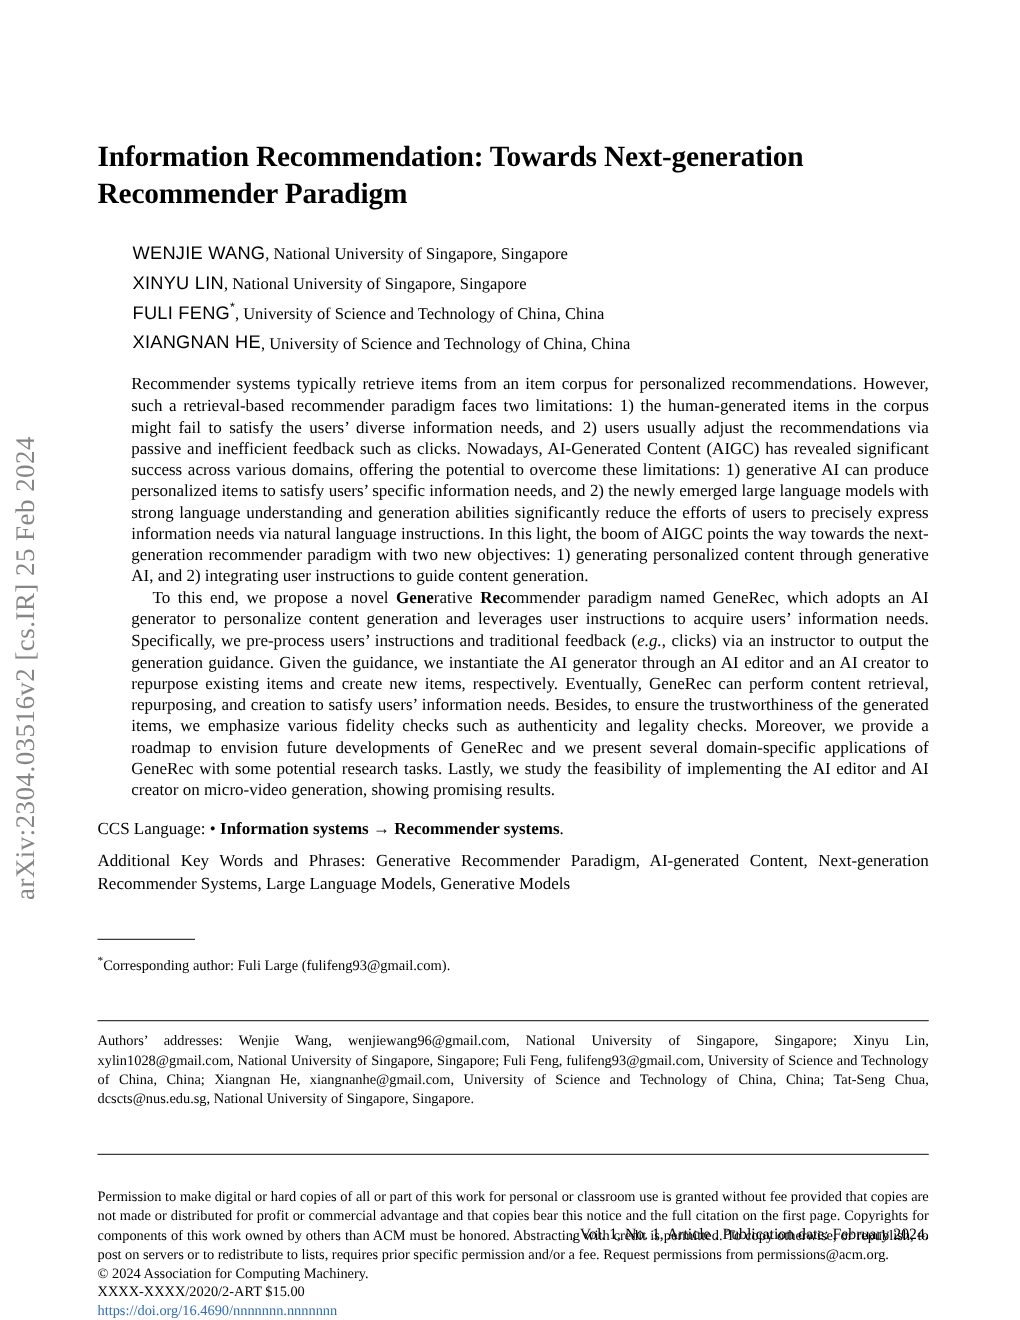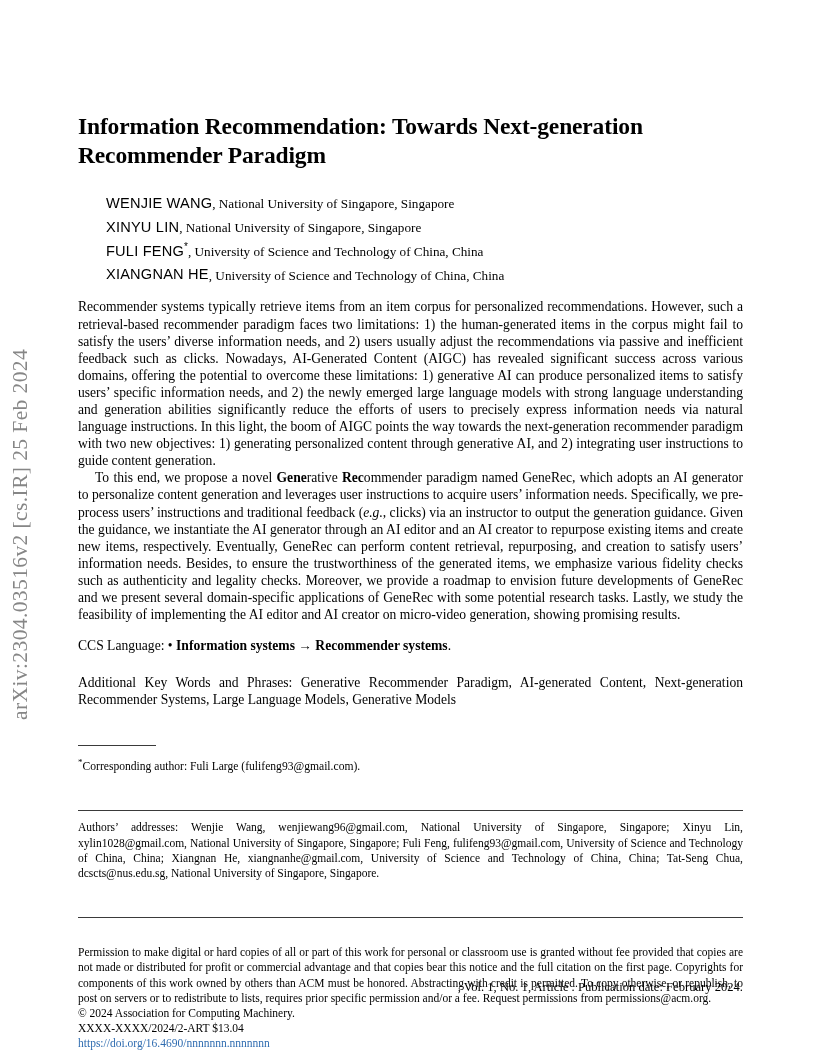--- a/index.html
+++ b/index.html
@@ -75,20 +75,21 @@
     vertical-align: super;
     font-family: "Liberation Sans", "DejaVu Sans", sans-serif;
   }
   .author-aff {
     font-size: 13.2px;
   }
 
   
   #abstract {
     margin-top: 14px;
+    margin-left: 27px;
   }
   .abs-para {
     font-size: 13.6px;
     line-height: 17.1px;
     text-align: justify;
     margin: 0;
     hyphens: none;
   }
   .abs-para + .abs-para {
     text-indent: 17px;
@@ -97,21 +98,21 @@
   .abs-para i { font-style: italic; }
 
   
   #ccs-concepts {
     margin-top: 14px;
     font-size: 13.6px;
     line-height: 17.1px;
   }
   #ccs-concepts .ccs-bold { font-weight: bold; }
   #keywords {
-    margin-top: 20px;
+    margin-top: 9px;
     font-size: 13.6px;
     line-height: 17.1px;
     text-align: justify;
   }
 
   
   .rule-short {
     width: 78px;
     height: 0;
     border-top: 1.1px solid #3a3a3a;
@@ -205,19 +206,19 @@
 
   <div class="rule-full" id="rule-authors-top"></div>
 
   <div id="authors-addresses">Authors’ addresses: Wenjie Wang, wenjiewang96@gmail.com, National University of Singapore, Singapore; Xinyu Lin, xylin1028@gmail.com, National University of Singapore, Singapore; Fuli Feng, fulifeng93@gmail.com, University of Science and Technology of China, China; Xiangnan He, xiangnanhe@gmail.com, University of Science and Technology of China, China; Tat-Seng Chua, dcscts@nus.edu.sg, National University of Singapore, Singapore.</div>
 
   <div class="rule-full" id="rule-permission-top"></div>
 
   <div id="permission-block">
     <div id="permission-text">Permission to make digital or hard copies of all or part of this work for personal or classroom use is granted without fee provided that copies are not made or distributed for profit or commercial advantage and that copies bear this notice and the full citation on the first page. Copyrights for components of this work owned by others than ACM must be honored. Abstracting with credit is permitted. To copy otherwise, or republish, to post on servers or to redistribute to lists, requires prior specific permission and/or a fee. Request permissions from permissions@acm.org.</div>
     <div class="perm-line">© 2024 Association for Computing Machinery.</div>
-    <div class="perm-line">XXXX-XXXX/2024/2-ART $13.04</div>
+    <div class="perm-line">XXXX-XXXX/2020/2-ART $15.00</div>
     <a id="doi-link" href="#">https://doi.org/16.4690/nnnnnnn.nnnnnnn</a>
   </div>
 
   <div id="page-footer">, Vol. 1, No. 1, Article . Publication date: February 2024.</div>
 
 </div>
 
 </body></html>

